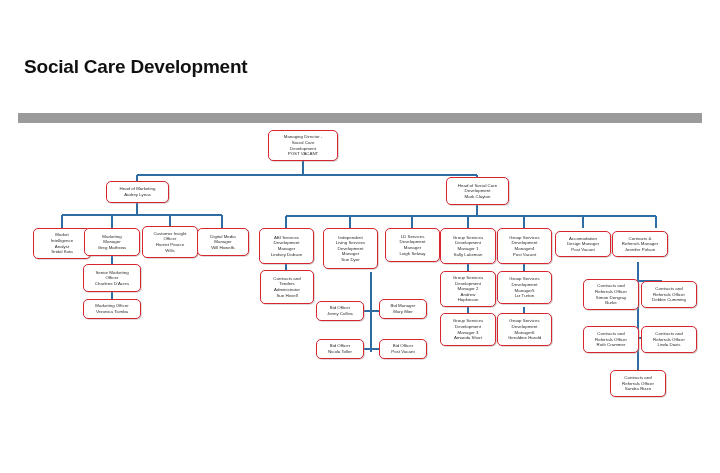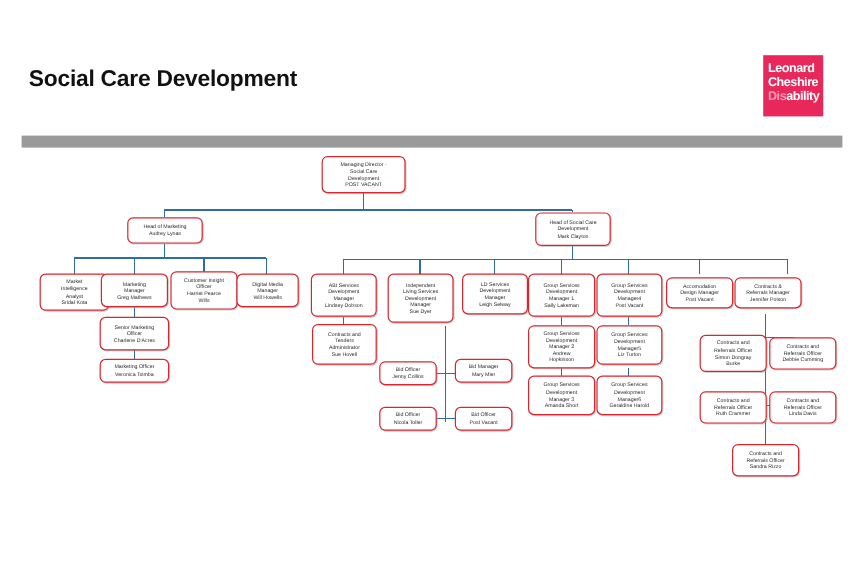--- a/index.html
+++ b/index.html
@@ -83,25 +83,20 @@
     box-shadow: 0.8px 0.8px 0 rgba(150,150,150,0.45);
   }
   .node .line { display: block; width: 100%; white-space: nowrap; }
 </style>
 </head>
 <body>
 
 <div id="slide-header">
   <div id="page-title">Social Care Development</div>
 
-  <div id="brand-logo">
-    <span class="logo-line">Leonard</span>
-    <span class="logo-line">Cheshire</span>
-    <span class="logo-line"><span class="logo-dis">Dis</span><span class="logo-ability">ability</span></span>
-  </div>
 
   <div id="header-bar"></div>
 </div>
 
 <div id="org-chart">
 
   <svg id="connector-layer" viewBox="0 0 720 473">
     <g stroke="#2e6da4" stroke-width="1.1" fill="none" shape-rendering="crispEdges">
 
       <path d="M303,161 L303,175"></path>

